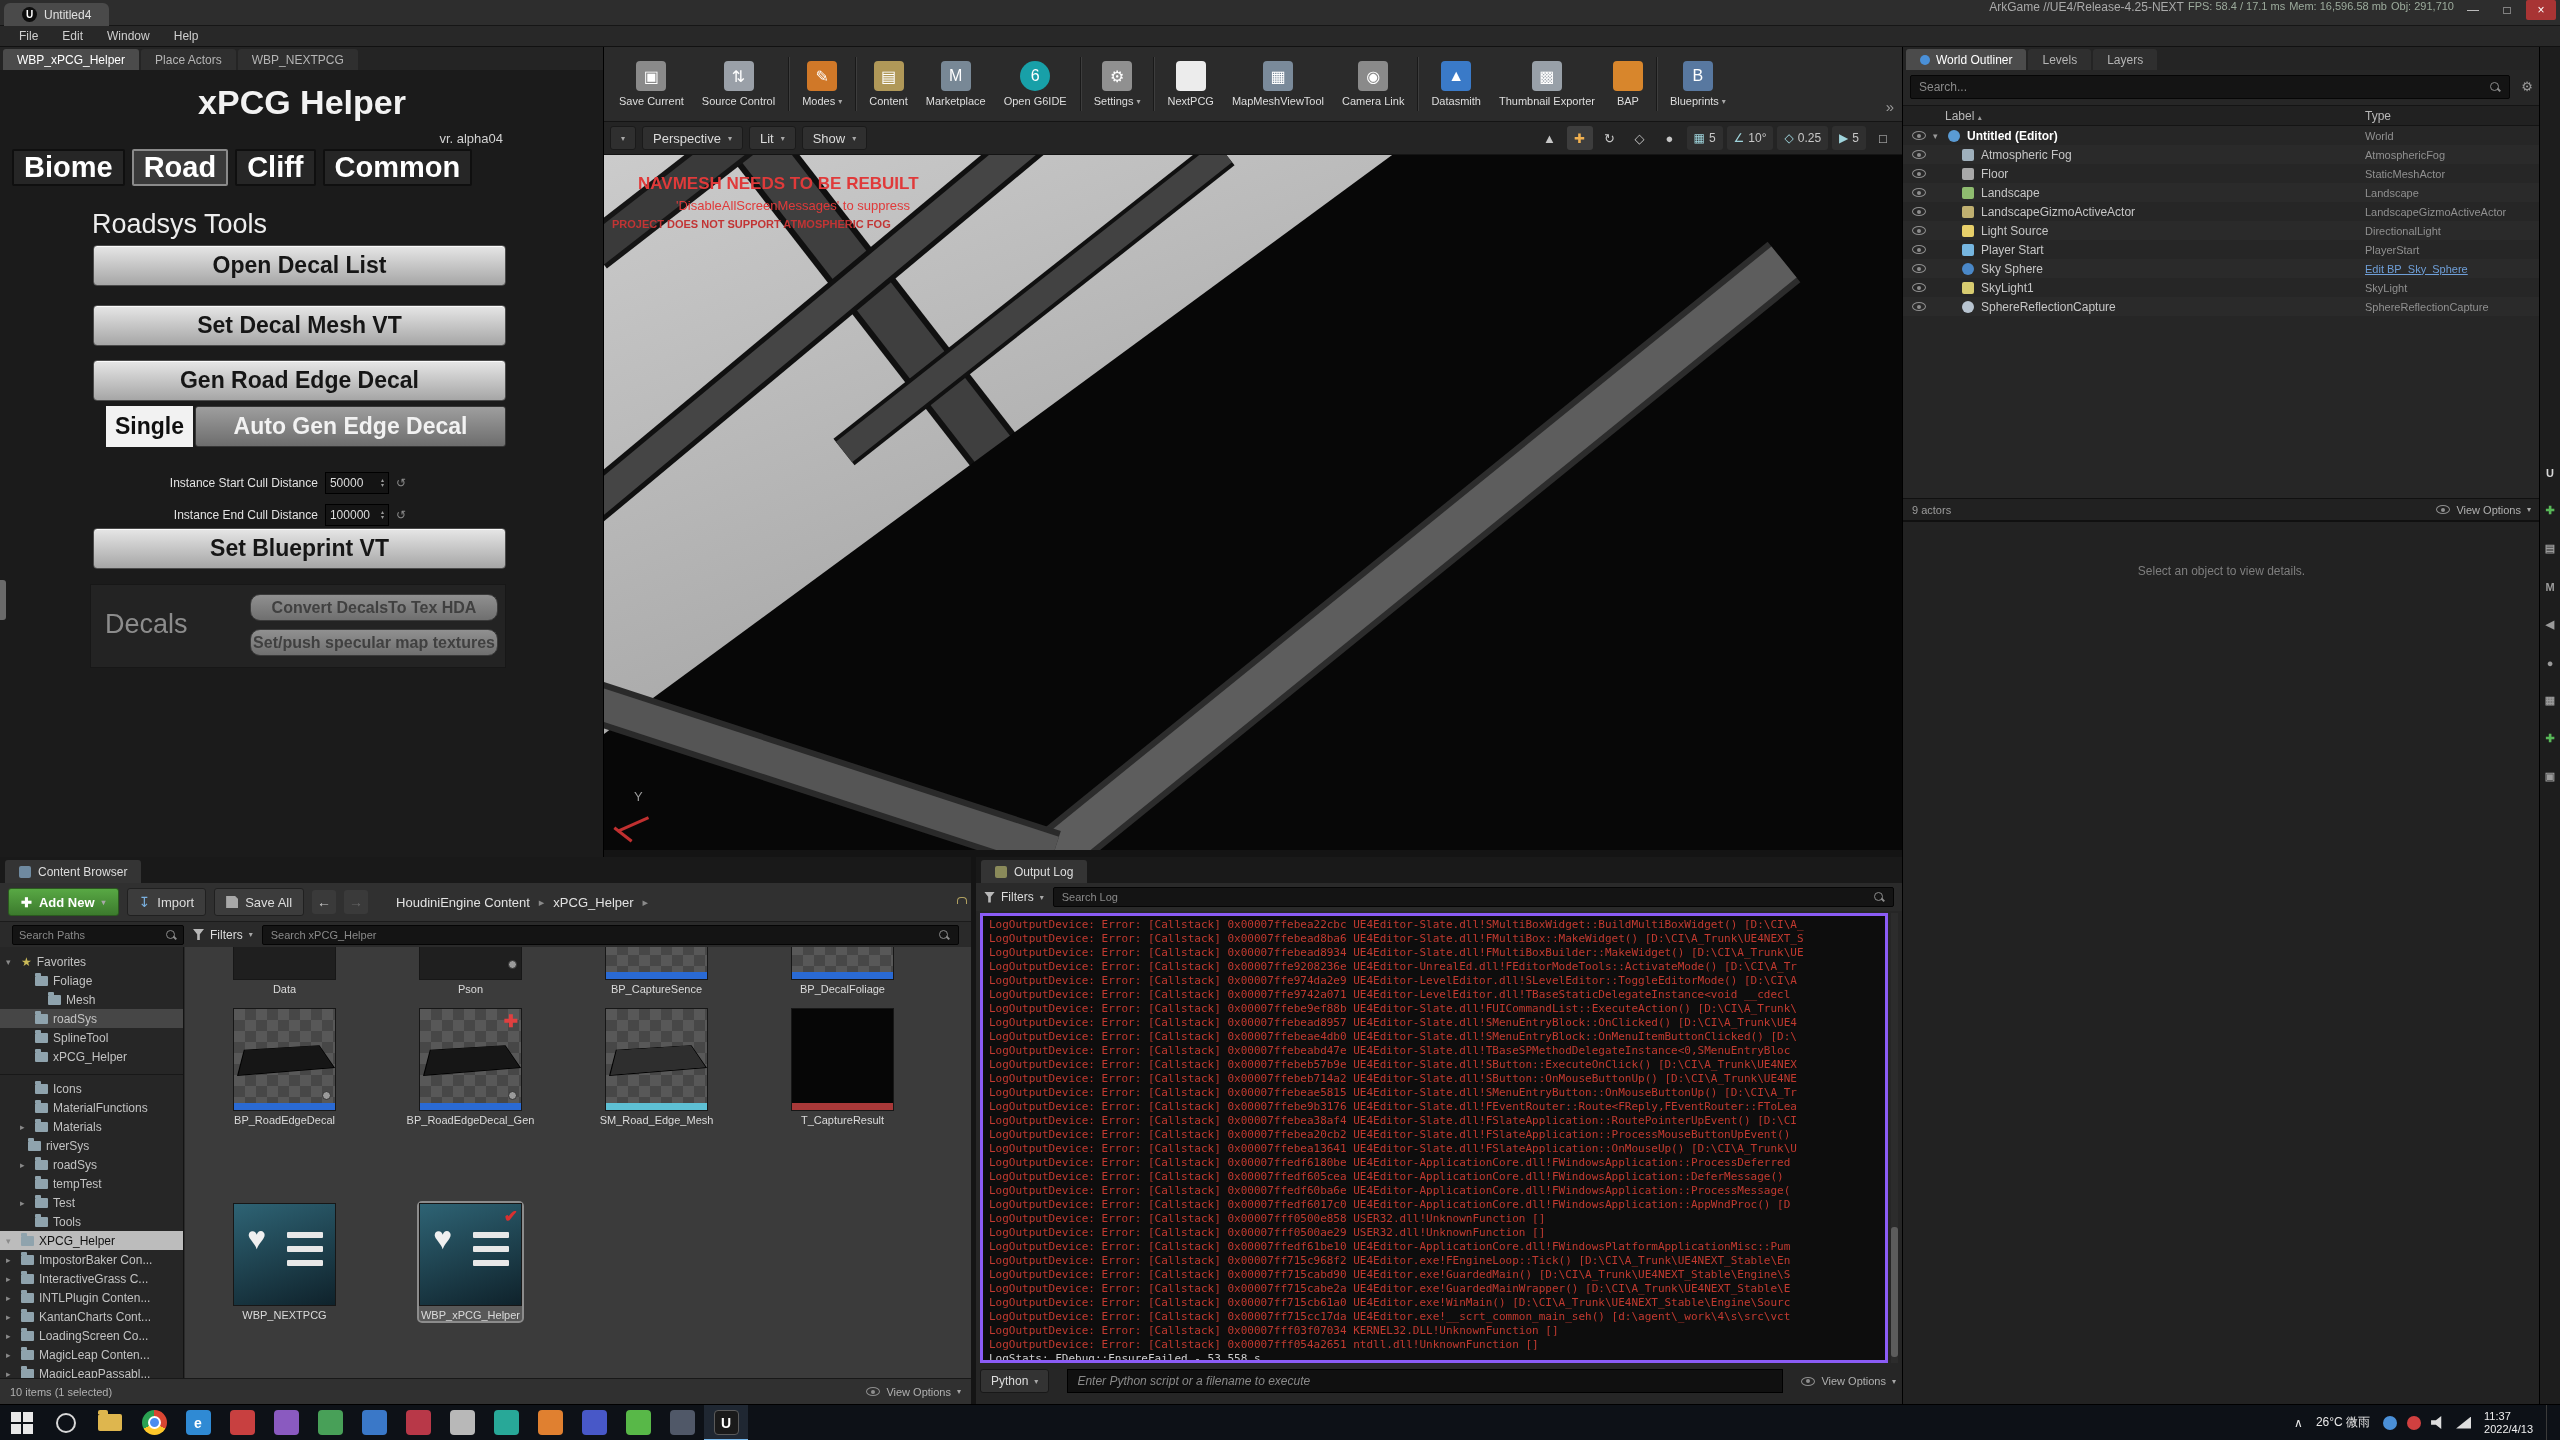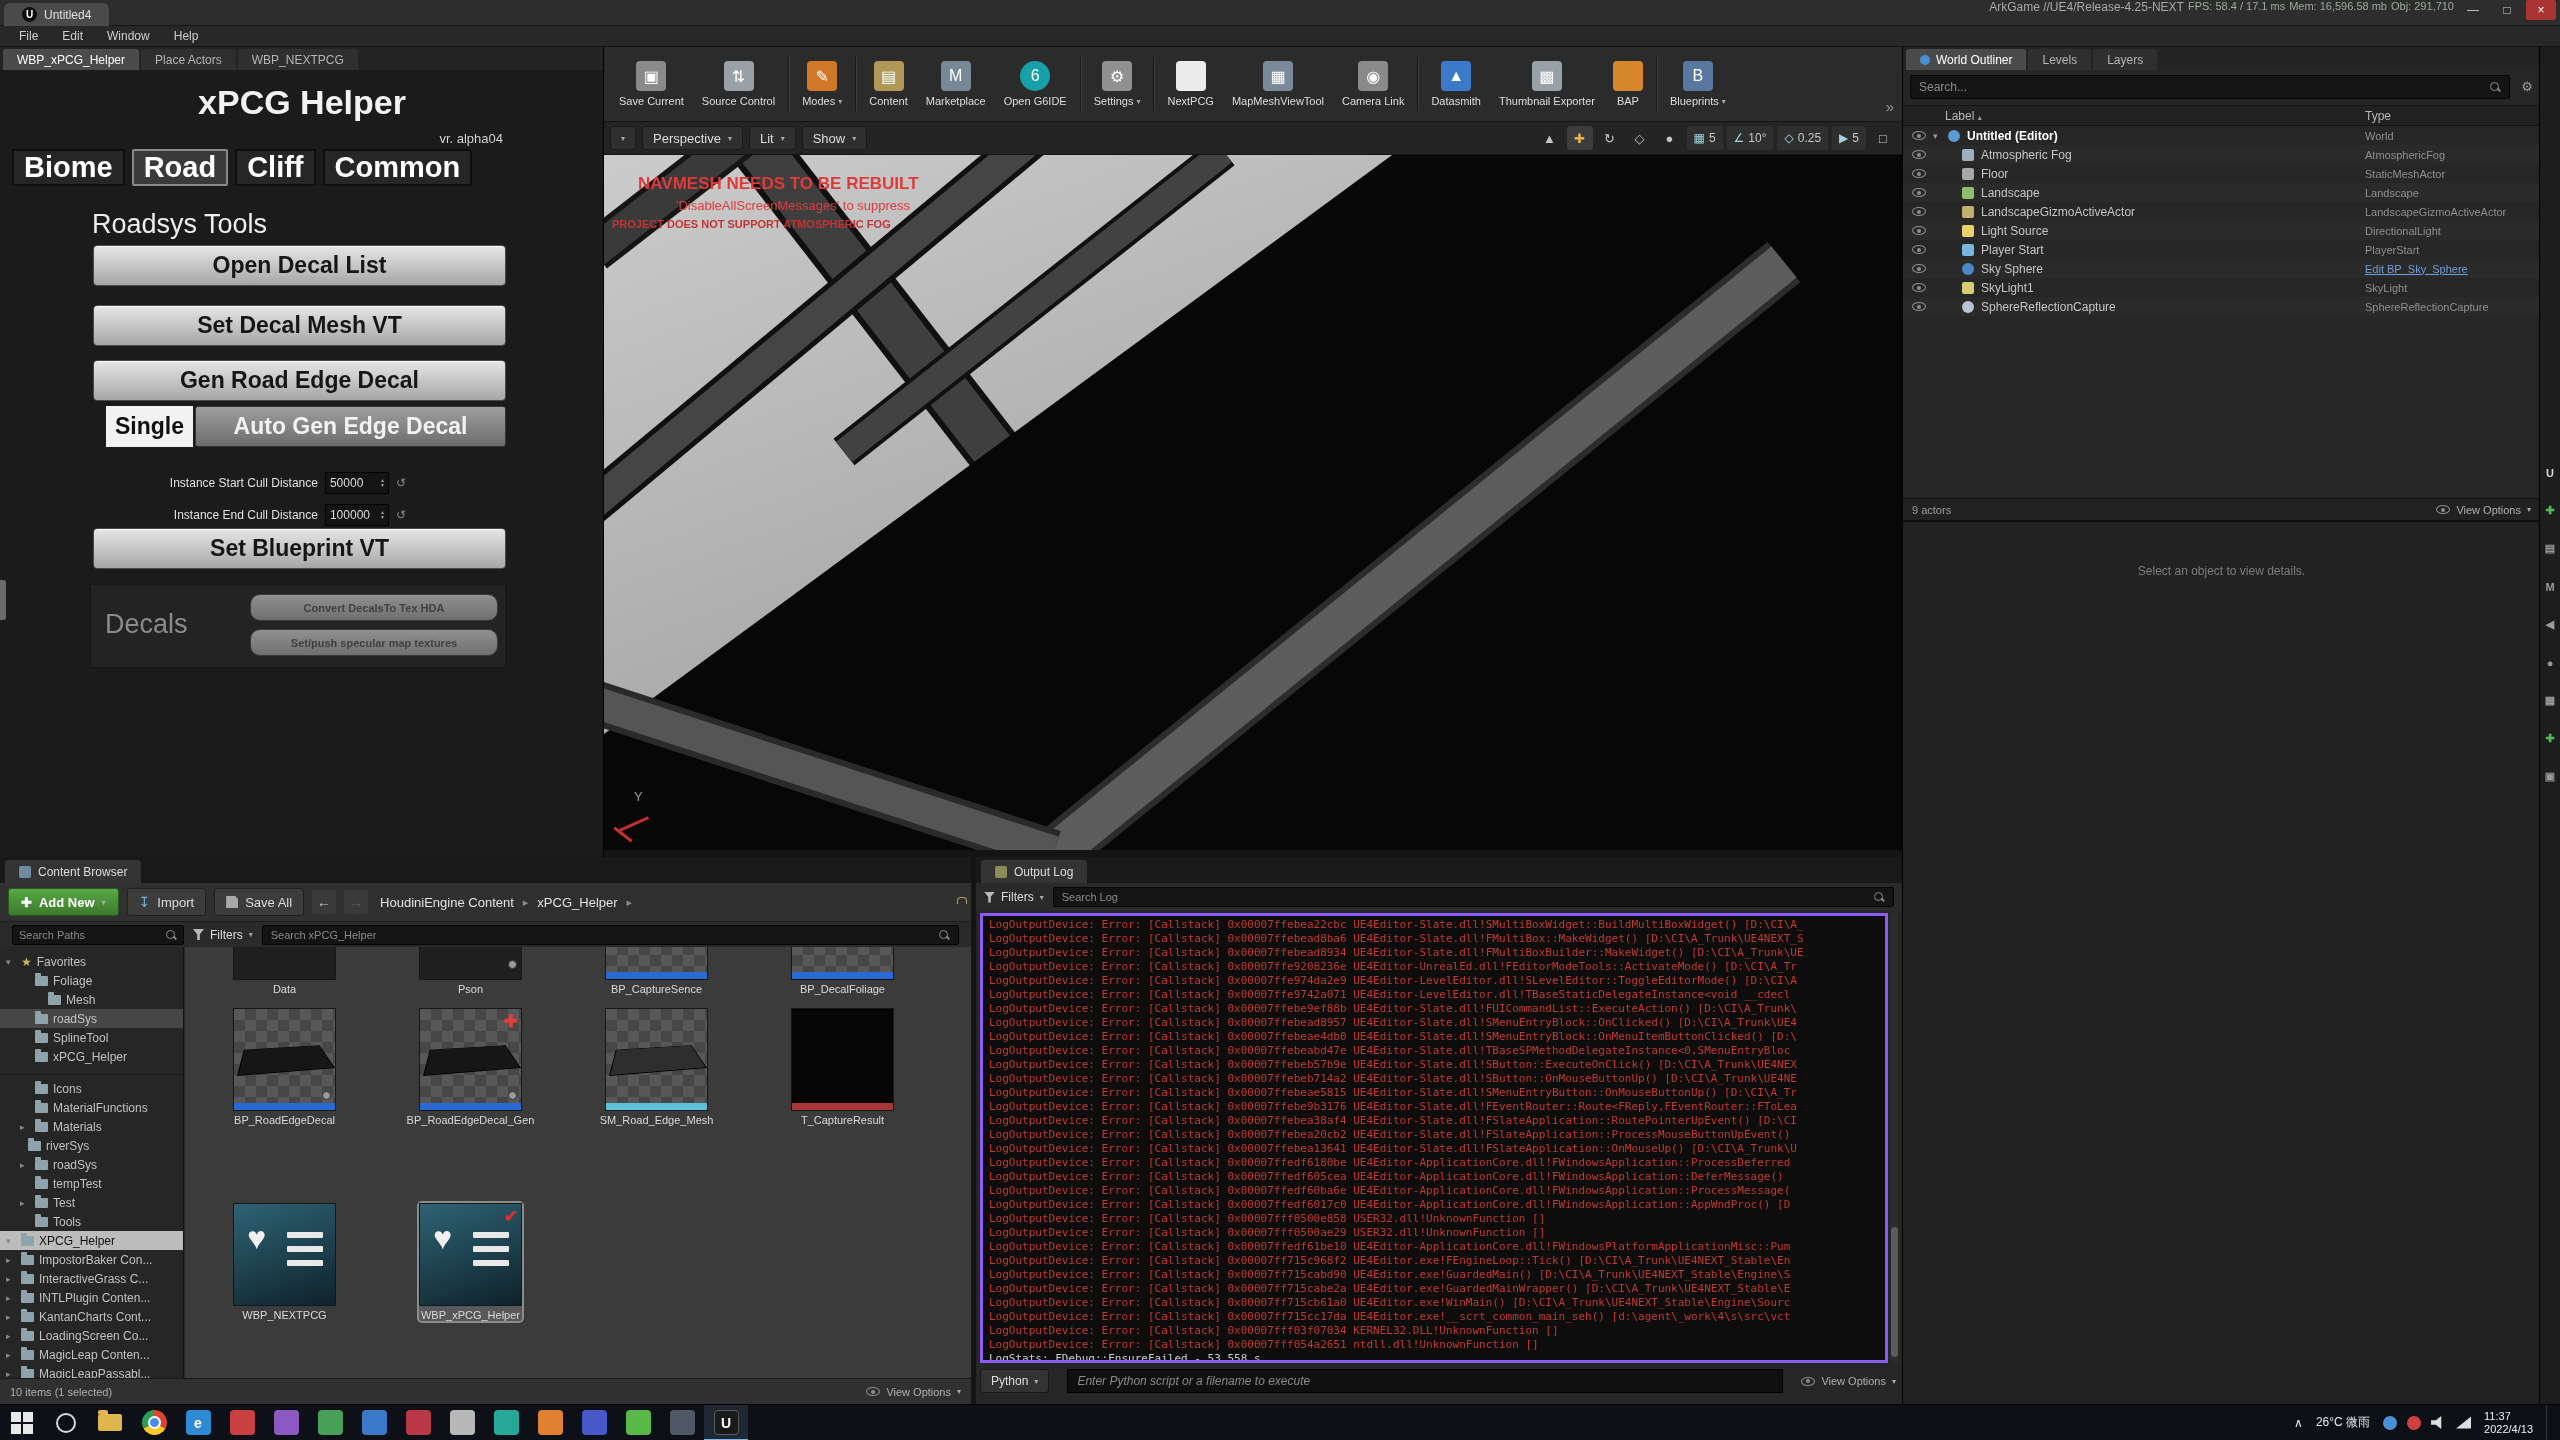--- a/index.html
+++ b/index.html
@@ -38,21 +38,21 @@
   .single-btn{flex:1;margin-left:2px;background:linear-gradient(#9e9e9e,#6d6d6d);border:1px solid #353535;border-radius:3px;color:#f2f2f2;font-size:23px;font-weight:bold;display:flex;align-items:center;justify-content:center}
   .cull-row{position:absolute;left:93px;width:413px;height:24px;display:flex;align-items:center;justify-content:flex-end;gap:7px;padding-right:100px}
   .cull-label{font-size:12px;color:#e2e2e2;white-space:nowrap}
   .cull-box{width:64px;height:22px;background:#141414;border:1px solid #000;color:#ddd;font-size:12px;display:flex;align-items:center;justify-content:space-between;padding:0 4px}
   .spin{display:flex;flex-direction:column;font-size:6px;line-height:5px;color:#9a9a9a}
   .reset{color:#8a8a8a;font-size:12px}
   #btn-set-bp{top:481px}
   .decals-panel{position:absolute;left:90px;top:537px;width:416px;height:84px;background:#232323;border:1px solid #171717}
   .decals-title{position:absolute;left:14px;top:24px;font-size:27px;color:#8c8c8c}
   .decal-buttons{position:absolute;right:7px;top:9px;width:248px;display:flex;flex-direction:column;gap:8px}
-  .decal-btn{height:27px;background:linear-gradient(#909090,#6f6f6f);border:1px solid #3a3a3a;border-radius:10px;color:#404040;font-size:11px;font-weight:bold;display:flex;align-items:center;justify-content:center;white-space:nowrap;overflow:hidden}
+  .decal-btn{height:27px;background:linear-gradient(#909090,#6f6f6f);border:1px solid #3a3a3a;border-radius:10px;color:#404040;font-size:16px;font-weight:bold;display:flex;align-items:center;justify-content:center;white-space:nowrap;overflow:hidden}
   .side-handle{position:absolute;left:0;top:580px;width:6px;height:40px;background:#6a6a6a;border-radius:0 3px 3px 0}
 
   
   #toolbar{position:absolute;left:604px;top:47px;width:1298px;height:75px;background:#2b2b2b;border-bottom:1px solid #141414;display:flex;align-items:center;padding:0 6px}
   .tb-item{display:flex;flex-direction:column;align-items:center;justify-content:center;gap:4px;padding:4px 9px}
   .tb-icon{width:30px;height:30px;border-radius:4px;display:flex;align-items:center;justify-content:center;font-size:16px;color:#fff}
   .tb-icon.circle{border-radius:50%}
   .tb-label{font-size:11px;color:#dedede;white-space:nowrap;display:flex;gap:3px;align-items:center}
   .tb-caret{font-size:8px;color:#a8a8a8}
   .tb-sep{width:1px;height:54px;background:#191919;margin:0 4px;box-shadow:1px 0 0 #3d3d3d}
@@ -109,21 +109,21 @@
   .cb-tabs{height:26px;background:#191919;display:flex;align-items:flex-end;padding-left:5px}
   .cb-tab{height:23px;background:#343434;border-radius:3px 3px 0 0;display:flex;align-items:center;gap:7px;padding:0 14px;font-size:12px;color:#ddd}
   .mini-ico{width:12px;height:12px;background:#6f8aa0;border-radius:2px}
   .cb-toolbar{height:39px;background:#303030;display:flex;align-items:center;gap:8px;padding:0 8px;border-bottom:1px solid #1b1b1b}
   .btn-addnew{height:28px;background:linear-gradient(#58a844,#3c7a2d);border:1px solid #2b5a1f;border-radius:3px;color:#fff;font-size:13px;font-weight:bold;display:flex;align-items:center;gap:7px;padding:0 12px}
   .btn-gray{height:28px;background:#3c3c3c;border:1px solid #202020;border-radius:3px;color:#ddd;font-size:13px;display:flex;align-items:center;gap:7px;padding:0 11px}
   .imp-ico{color:#7ab0e0;font-size:14px}
   .floppy{width:12px;height:12px;background:#a8a8a8;clip-path:polygon(0 0,75% 0,100% 25%,100% 100%,0 100%)}
   .nav-arrow{width:24px;height:24px;display:flex;align-items:center;justify-content:center;color:#ccc;font-size:14px;background:#3a3a3a;border-radius:3px}
   .nav-arrow.disabled{color:#666}
-  .crumbs{display:flex;align-items:center;gap:9px;font-size:13px;color:#e2e2e2;margin-left:4px;white-space:nowrap}
+  .crumbs{display:flex;align-items:center;gap:9px;font-size:13px;color:#e2e2e2;margin-left:20px;white-space:nowrap}
   .crumb-sep{color:#8a8a8a;font-size:11px}
   .cb-lock{margin-left:auto;margin-right:8px}
   .lock{width:11px;height:8px;background:#b0a060;position:relative;border-radius:1px}
   .lock::before{content:"";position:absolute;left:1.5px;top:-5px;width:8px;height:6px;border:1.5px solid #b0a060;border-bottom:none;border-radius:4px 4px 0 0}
   .cb-filter-row{height:25px;display:flex;align-items:center;gap:9px;padding:0 12px;background:#2a2a2a}
   .search-paths{width:172px;height:20px;background:#141414;border:1px solid #050505;border-radius:2px;color:#8a8a8a;font-size:11px;display:flex;align-items:center;gap:5px;padding:0 6px}
   .search-paths .mag{margin-left:auto}
   .filters-btn{display:flex;align-items:center;gap:6px;font-size:12px;color:#ddd}
   .funnel{width:11px;height:11px;background:#b8b8b8;clip-path:polygon(0 0,100% 0,62% 48%,62% 100%,38% 100%,38% 48%)}
   .cb-search{flex:1;height:20px;background:#141414;border:1px solid #050505;border-radius:2px;color:#8a8a8a;font-size:11px;display:flex;align-items:center;padding:0 8px}

